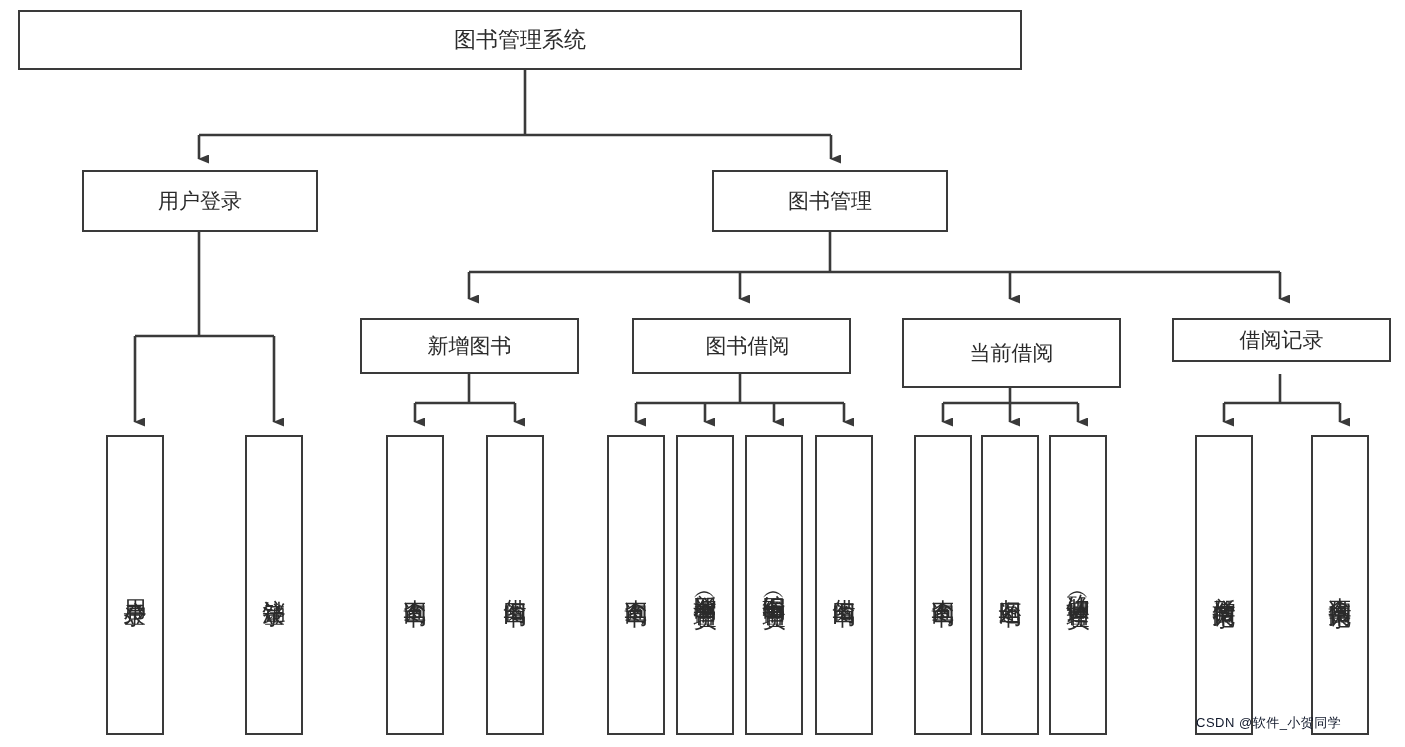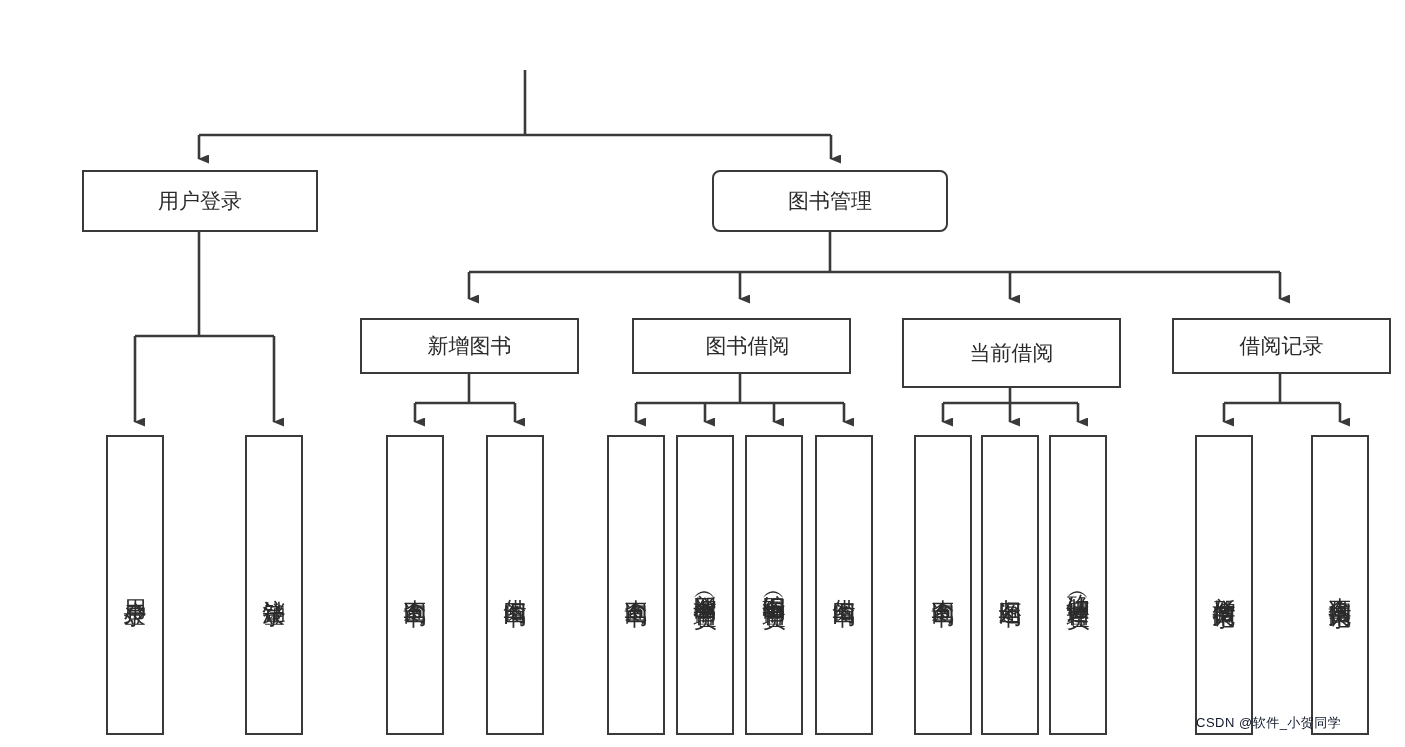--- a/index.html
+++ b/index.html
@@ -115,38 +115,41 @@
       <path d="M1010,403 L1010,422" marker-end="url(#ah)"></path>
       <path d="M1078,403 L1078,422" marker-end="url(#ah)"></path>
 
       <path d="M1280,374 L1280,403"></path>
       <path d="M1224,403 L1340,403"></path>
       <path d="M1224,403 L1224,422" marker-end="url(#ah)"></path>
       <path d="M1340,403 L1340,422" marker-end="url(#ah)"></path>
     </g>
   </svg>
 
+  <div class="node root horiz" style="left:18px; top:10px; width:1004px; height:60px;">
+    <span class="lbl">图书管理系统</span>
+  </div>
 
   <div class="node horiz" style="left:82px; top:170px; width:236px; height:62px;">
     <span class="lbl">用户登录</span>
   </div>
-  <div class="node horiz" style="left:712px; top:170px; width:236px; height:62px;border-radius:8px;">
+  <div class="node horiz" style="left:712px; top:170px; width:236px; height:62px;">
     <span class="lbl">图书管理</span>
   </div>
 
   <div class="node horiz" style="left:360px; top:318px; width:219px; height:56px;">
     <span class="lbl">新增图书</span>
   </div>
   <div class="node horiz" style="left:632px; top:318px; width:219px; height:56px;padding-left:12px;">
     <span class="lbl">图书借阅</span>
   </div>
   <div class="node horiz" style="left:902px; top:318px; width:219px; height:70px;">
     <span class="lbl">当前借阅</span>
   </div>
-  <div class="node horiz" style="left:1172px; top:318px; width:219px; height:56px;">
+  <div class="node horiz" style="left:1172px; top:318px; width:219px; height:44px;">
     <span class="lbl">借阅记录</span>
   </div>
 
   <div class="node vert" style="left:106px; top:435px; width:58px; height:300px;">
     <span class="lbl">用户登录</span>
   </div>
   <div class="node vert" style="left:245px; top:435px; width:58px; height:300px;">
     <span class="lbl">注销登录</span>
   </div>
 

